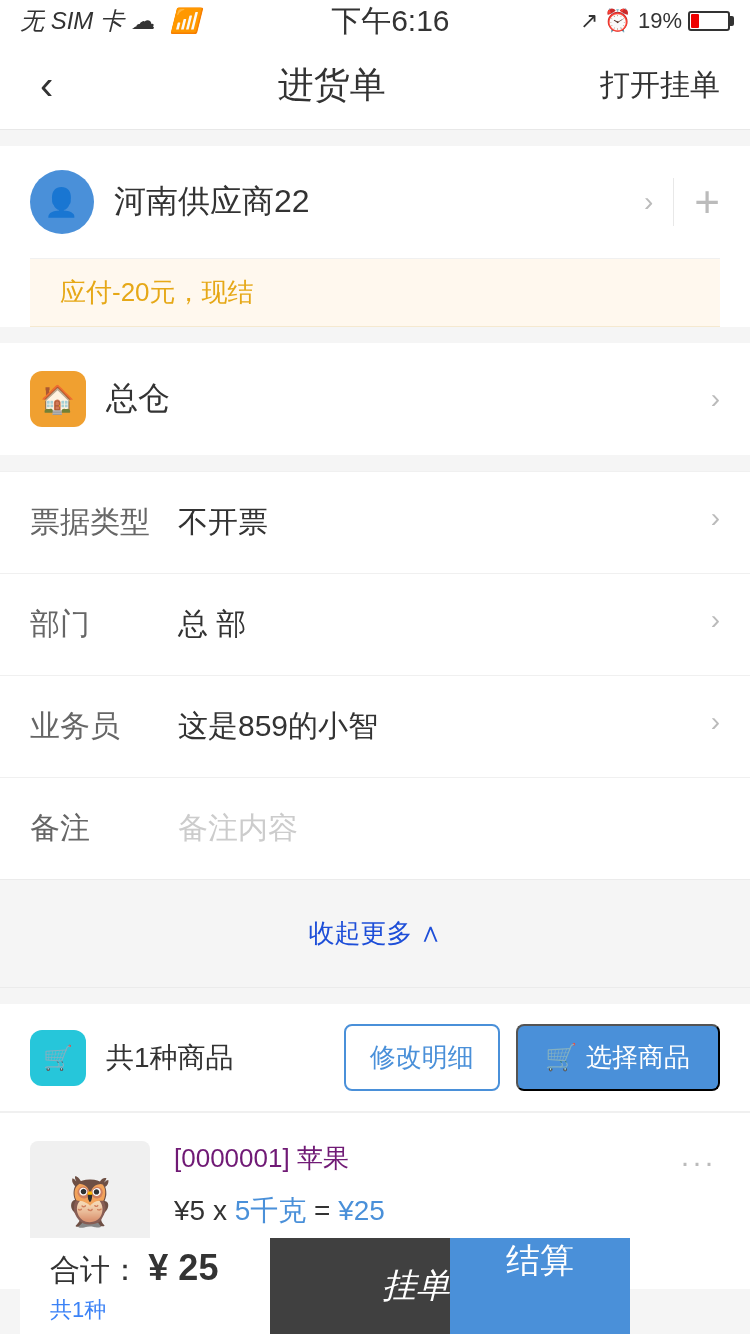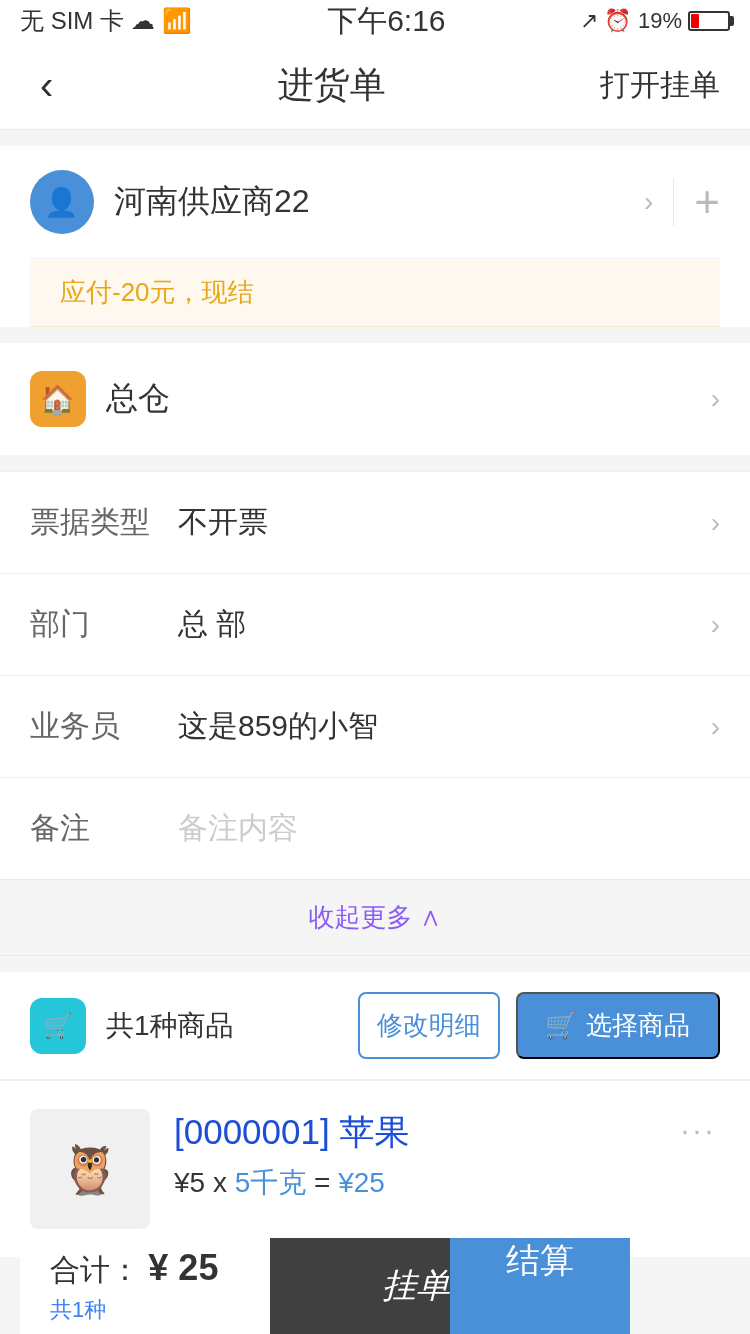--- a/index.html
+++ b/index.html
@@ -18,21 +18,21 @@
       width: 750px;
       height: 42px;
       background: #fff;
       display: flex;
       align-items: center;
       justify-content: space-between;
       padding: 0 20px;
       font-size: 24px;
       color: #333;
     }
-    .status-left { display: flex; align-items: center; gap: 8px; }
+    .status-left { display: flex; align-items: center; gap: 16px; font-style: italic; }
     .status-center { font-size: 30px; font-weight: 500; }
     .status-right { display: flex; align-items: center; gap: 6px; font-size: 22px; }
     .battery-icon {
       width: 42px; height: 20px; border: 2px solid #333; border-radius: 3px; position: relative;
       display: inline-block;
     }
     .battery-icon::after {
       content: '';
       position: absolute; right: -6px; top: 50%; transform: translateY(-50%);
       width: 4px; height: 10px; background: #333; border-radius: 0 2px 2px 0;
@@ -121,40 +121,40 @@
       display: flex; align-items: center; justify-content: center;
       font-size: 28px; color: #fff; flex-shrink: 0;
     }
     .warehouse-name {
       flex: 1; margin-left: 20px; font-size: 32px; color: #333;
     }
 
     
     .form-row {
       display: flex;
-      align-items: center;
+      align-items: flex-start;
       padding: 30px 30px;
       background: #fff;
       border-top: 1px solid #f0f0f0;
     }
     .form-label {
       font-size: 30px; color: #666; width: 120px; flex-shrink: 0;
     }
     .form-value {
       flex: 1; font-size: 30px; color: #333; margin-left: 28px;
     }
     .form-value.placeholder { color: #ccc; }
 
     
     .collapse-bar {
       background: #f5f5f5;
       text-align: center;
-      padding: 20px;
+      padding: 36px;
       font-size: 26px;
-      color: #8b5cf6;
+      color: #1d4ed8;
       border-top: 1px solid #ebebeb;
       border-bottom: 1px solid #ebebeb;
     }
 
     
     .product-toolbar {
       background: #fff;
       display: flex;
       align-items: center;
       padding: 20px 30px;
@@ -163,21 +163,21 @@
     .product-count-icon {
       width: 56px; height: 56px; border-radius: 12px; background: #26c6da;
       display: flex; align-items: center; justify-content: center;
       font-size: 24px; color: #fff;
     }
     .product-count-text {
       flex: 1; margin-left: 20px; font-size: 28px; color: #333;
     }
     .btn-outline {
       border: 2px solid #4a90d9; color: #4a90d9; background: #fff;
-      padding: 14px 17px; border-radius: 8px; font-size: 26px; cursor: pointer;
+      padding: 14px 24px; border-radius: 8px; font-size: 26px; cursor: pointer;
       margin-right: 16px;
     }
     .btn-blue {
       background: #4a90d9; color: #fff;
       padding: 14px 28px; border-radius: 8px; font-size: 26px; cursor: pointer;
       display: flex; align-items: center; gap: 8px;
     }
 
     
     .product-item {
@@ -187,21 +187,21 @@
       padding: 28px 30px;
       border-top: 1px solid #f0f0f0;
       gap: 24px;
     }
     .product-thumb {
       width: 120px; height: 120px; background: #f0f0f0; border-radius: 8px;
       display: flex; align-items: center; justify-content: center; flex-shrink: 0;
       color: #bbb; font-size: 40px;
     }
     .product-info { flex: 1; }
-    .product-name { font-size: 35px; color: #1d4ed8; margin-bottom: 8px; }
+    .product-name { font-size: 26px; color: #701a75; margin-bottom: 16px; }
     .product-price { font-size: 28px; color: #333; }
     .price-highlight { color: #4a90d9; }
     .product-more {
       color: #bbb; font-size: 30px; cursor: pointer; padding: 4px;
     }
     .dots { letter-spacing: 2px; }
 
     
     .bottom-bar {
       position: fixed;

